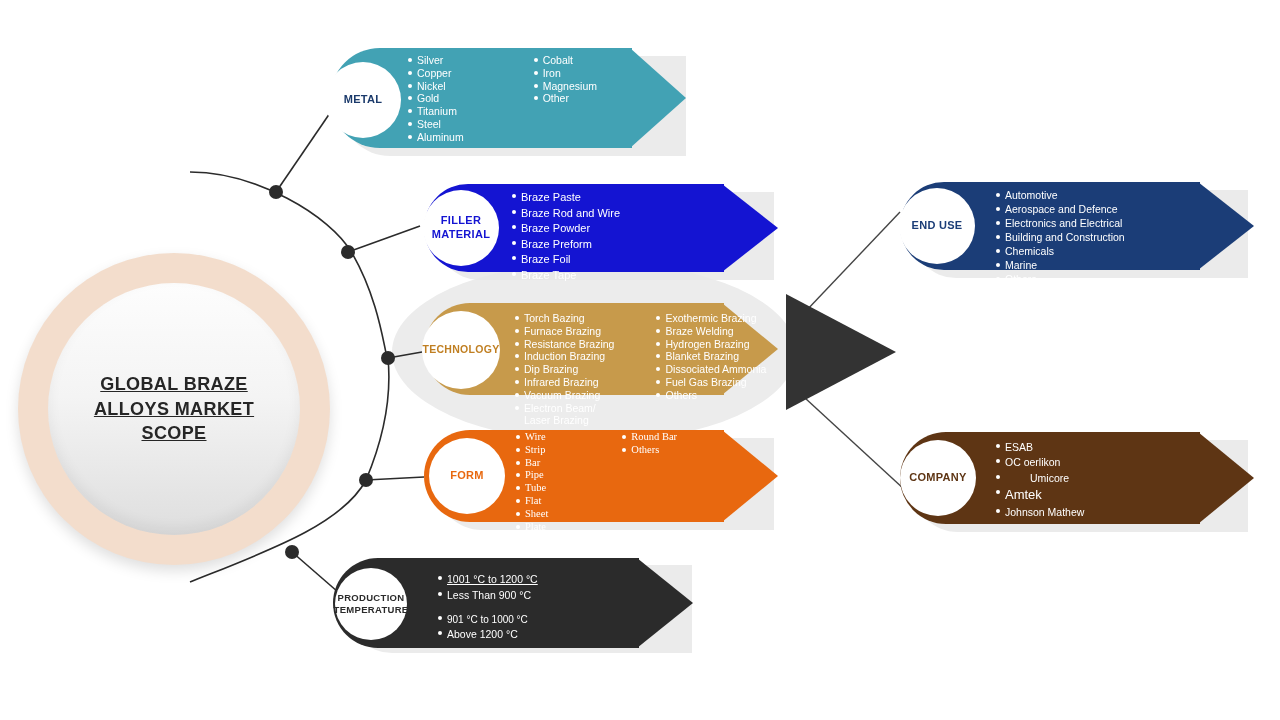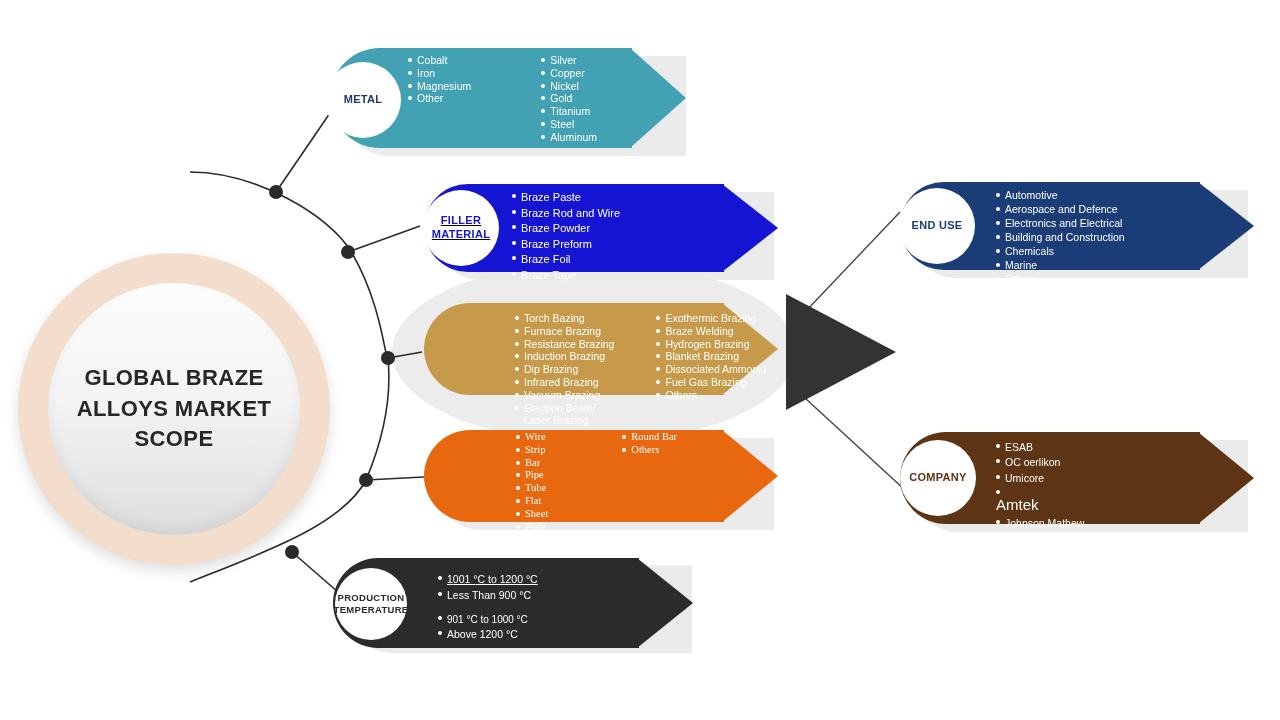--- a/index.html
+++ b/index.html
@@ -24,22 +24,22 @@
     box-shadow:0 6px 14px rgba(0,0,0,.13);
   }
   .hub-inner{
     position:absolute;left:48px;top:283px;width:252px;height:252px;
     border-radius:50%;
     background:linear-gradient(180deg,#fdfdfd 0%,#f4f4f4 45%,#dedede 100%);
     box-shadow:inset 0 -6px 14px rgba(0,0,0,.06);
     display:flex;align-items:center;justify-content:center;
   }
   .hub-title{
-    font-size:22px;font-weight:bold;color:#262626;text-align:center;
-    line-height:1.38;letter-spacing:.4px;width:215px;
+    font-size:18px;font-weight:bold;color:#262626;text-align:center;
+    line-height:1.38;letter-spacing:.4px;width:215px;text-decoration:underline;
   }
 
   
   svg.wires{position:absolute;left:0;top:0;width:1280px;height:720px;z-index:3;overflow:visible;}
 
   
   .band{position:absolute;z-index:5;}
   .band-body{
     position:absolute;left:0;top:0;height:100%;
     border-top-left-radius:999px;border-bottom-left-radius:999px;
@@ -114,59 +114,62 @@
   <div class="band-shadow" style="left:340px;top:56px;width:346px;height:100px;border-radius:50px 0 0 50px;"></div>
   <div class="band" style="left:330px;top:48px;width:356px;height:100px;">
     <div class="band-body" style="width:302px;background:#42a2b4;"></div>
     <div class="band-tip" style="left:300px;background:#42a2b4;clip-path:polygon(0 0,0 100%,100% 50%);"></div>
   </div>
   <div class="knob" style="left:325px;top:62px;width:76px;height:76px;box-shadow:0 0 0 0 transparent;">
     <span style="color:#1b3a6b;">METAL</span>
   </div>
   <div class="cols" style="left:408px;top:54px;gap:70px;">
     <div class="col">
-      <div class="li"><i class="dot"></i><span>Cobalt</span></div>
-      <div class="li"><i class="dot"></i><span>Iron</span></div>
-      <div class="li"><i class="dot"></i><span>Magnesium</span></div>
-      <div class="li"><i class="dot"></i><span>Other</span></div>
-    </div>
-    <div class="col">
       <div class="li"><i class="dot"></i><span>Silver</span></div>
       <div class="li"><i class="dot"></i><span>Copper</span></div>
       <div class="li"><i class="dot"></i><span>Nickel</span></div>
       <div class="li"><i class="dot"></i><span>Gold</span></div>
       <div class="li"><i class="dot"></i><span>Titanium</span></div>
       <div class="li"><i class="dot"></i><span>Steel</span></div>
       <div class="li"><i class="dot"></i><span>Aluminum</span></div>
     </div>
+    <div class="col">
+      <div class="li"><i class="dot"></i><span>Cobalt</span></div>
+      <div class="li"><i class="dot"></i><span>Iron</span></div>
+      <div class="li"><i class="dot"></i><span>Magnesium</span></div>
+      <div class="li"><i class="dot"></i><span>Other</span></div>
+    </div>
   </div>
 
   <div class="band-shadow" style="left:436px;top:192px;width:338px;height:88px;border-radius:44px 0 0 44px;"></div>
   <div class="band" style="left:424px;top:184px;width:350px;height:88px;">
     <div class="band-body" style="width:300px;background:#1414d2;"></div>
     <div class="band-tip" style="left:298px;background:#1414d2;clip-path:polygon(0 0,0 100%,100% 50%);"></div>
   </div>
-  <div class="knob" style="left:423px;top:190px;width:76px;height:76px;text-decoration:underline;">
+  <div class="knob" style="left:423px;top:190px;width:76px;height:76px;">
     <span style="color:#1414d2;white-space:pre-line;">FILLER
 MATERIAL</span>
   </div>
   <div class="cols" style="left:512px;top:190px;align-items:center;">
     <div class="col">
       <div class="li" style="font-size:11px;line-height:1.42;"><i class="dot"></i><span>Braze Paste</span></div>
       <div class="li" style="font-size:11px;line-height:1.42;"><i class="dot"></i><span>Braze Rod and Wire</span></div>
       <div class="li" style="font-size:11px;line-height:1.42;"><i class="dot"></i><span>Braze Powder</span></div>
       <div class="li" style="font-size:11px;line-height:1.42;"><i class="dot"></i><span>Braze Preform</span></div>
       <div class="li" style="font-size:11px;line-height:1.42;"><i class="dot"></i><span>Braze Foil</span></div>
       <div class="li" style="font-size:11px;line-height:1.42;"><i class="dot"></i><span>Braze Tape</span></div>
     </div>
   </div>
 
   <div class="band" style="left:424px;top:303px;width:350px;height:92px;">
     <div class="band-body" style="width:300px;background:#c79a4b;"></div>
     <div class="band-tip" style="left:298px;background:#c79a4b;clip-path:polygon(0 0,0 100%,100% 50%);"></div>
+  </div>
+  <div class="knob" style="left:422px;top:311px;width:78px;height:78px;">
+    <span style="color:#c07f22;font-size:10.5px;">TECHNOLOGY</span>
   </div>
   <div class="cols" style="left:515px;top:304px;gap:42px;margin-top:8px;">
     <div class="col">
       <div class="li"><i class="dot"></i><span>Torch Bazing</span></div>
       <div class="li"><i class="dot"></i><span>Furnace Brazing</span></div>
       <div class="li"><i class="dot"></i><span>Resistance Brazing</span></div>
       <div class="li"><i class="dot"></i><span>Induction Brazing</span></div>
       <div class="li"><i class="dot"></i><span>Dip Brazing</span></div>
       <div class="li"><i class="dot"></i><span>Infrared Brazing</span></div>
       <div class="li"><i class="dot"></i><span>Vacuum Brazing</span></div>
@@ -182,20 +185,23 @@
       <div class="li"><i class="dot"></i><span>Fuel Gas Brazing</span></div>
       <div class="li"><i class="dot"></i><span>Others</span></div>
     </div>
   </div>
 
   <div class="band-shadow" style="left:436px;top:438px;width:338px;height:92px;border-radius:46px 0 0 46px;"></div>
   <div class="band" style="left:424px;top:430px;width:350px;height:92px;">
     <div class="band-body" style="width:300px;background:#e8680f;"></div>
     <div class="band-tip" style="left:298px;background:#e8680f;clip-path:polygon(0 0,0 100%,100% 50%);"></div>
   </div>
+  <div class="knob" style="left:429px;top:438px;width:76px;height:76px;">
+    <span style="color:#e8680f;">FORM</span>
+  </div>
   <div class="cols" style="left:516px;top:431px;gap:74px;font-family:Liberation Serif, serif;">
     <div class="col">
       <div class="li"><i class="dot"></i><span>Wire</span></div>
       <div class="li"><i class="dot"></i><span>Strip</span></div>
       <div class="li"><i class="dot"></i><span>Bar</span></div>
       <div class="li"><i class="dot"></i><span>Pipe</span></div>
       <div class="li"><i class="dot"></i><span>Tube</span></div>
       <div class="li"><i class="dot"></i><span>Flat</span></div>
       <div class="li"><i class="dot"></i><span>Sheet</span></div>
       <div class="li"><i class="dot"></i><span>Plate</span></div>
@@ -249,19 +255,19 @@
     <div class="band-body" style="width:300px;background:#5e3514;"></div>
     <div class="band-tip" style="left:298px;background:#5e3514;clip-path:polygon(0 0,0 100%,100% 50%);"></div>
   </div>
   <div class="knob" style="left:900px;top:440px;width:76px;height:76px;">
     <span style="color:#5e3514;text-align:right;">COMPANY</span>
   </div>
   <div class="cols" style="left:996px;top:440px;">
     <div class="col">
       <div class="li" style="font-size:10.5px;line-height:1.46;"><i class="dot"></i><span>ESAB</span></div>
       <div class="li" style="font-size:10.5px;line-height:1.46;"><i class="dot"></i><span>OC oerlikon</span></div>
-      <div class="li" style="font-size:10.5px;line-height:1.46;"><i class="dot"></i><span>Umicore</span></div>
-      <div class="li" style="font-size:15px;line-height:1.46;flex-direction:column;"><i class="dot"></i><span>Amtek</span></div>
+      <div class="li" style="font-size:10.5px;line-height:1.46;gap:25px;"><i class="dot"></i><span>Umicore</span></div>
+      <div class="li" style="font-size:13px;line-height:1.46;"><i class="dot"></i><span>Amtek</span></div>
       <div class="li" style="font-size:10.5px;line-height:1.46;"><i class="dot"></i><span>Johnson Mathew</span></div>
     </div>
   </div>
 
 </div>
 
 </body></html>

